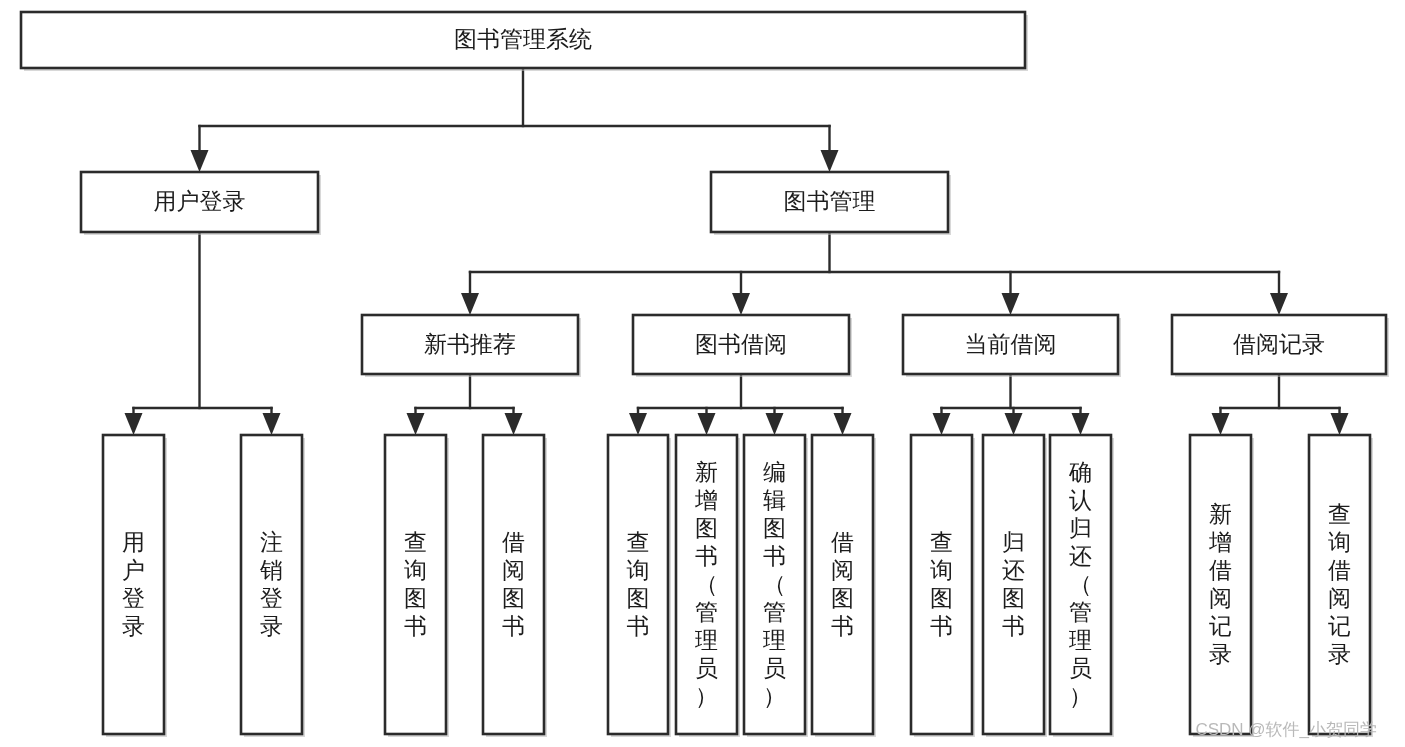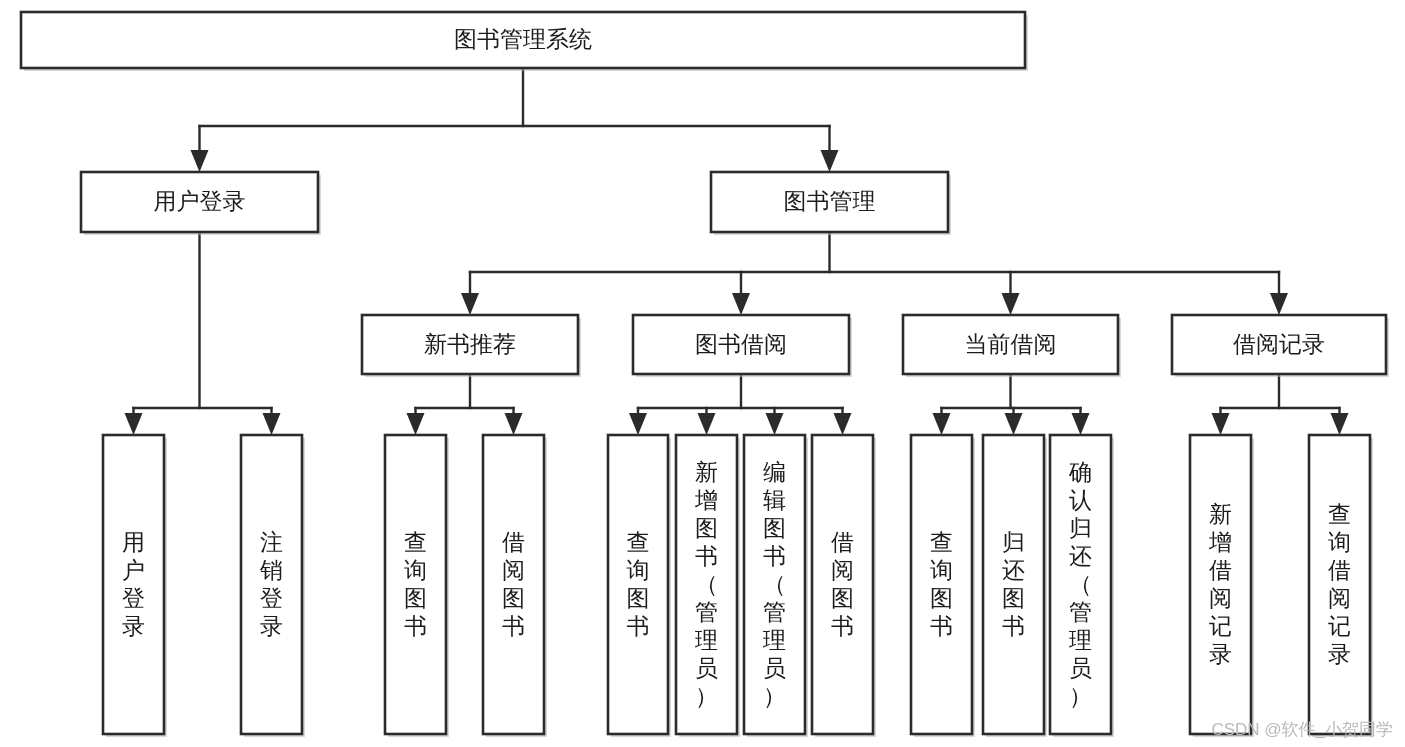--- a/index.html
+++ b/index.html
@@ -48,21 +48,21 @@
   }
   .label-h {
     font-size: 23px;
   }
   .label-v {
     font-size: 23px;
     letter-spacing: 0px;
   }
   .watermark {
     position: absolute;
-    right: 12px;
+    right: 28px;
     bottom: 6px;
     font-family: "Liberation Sans", "DejaVu Sans", sans-serif;
     font-size: 17px;
     color: #b9b9b9;
     white-space: nowrap;
     pointer-events: none;
   }
 </style>
 </head>
 <body>

